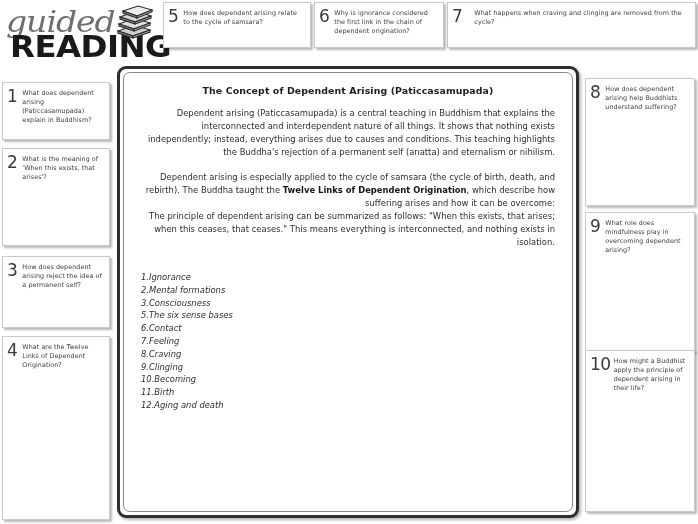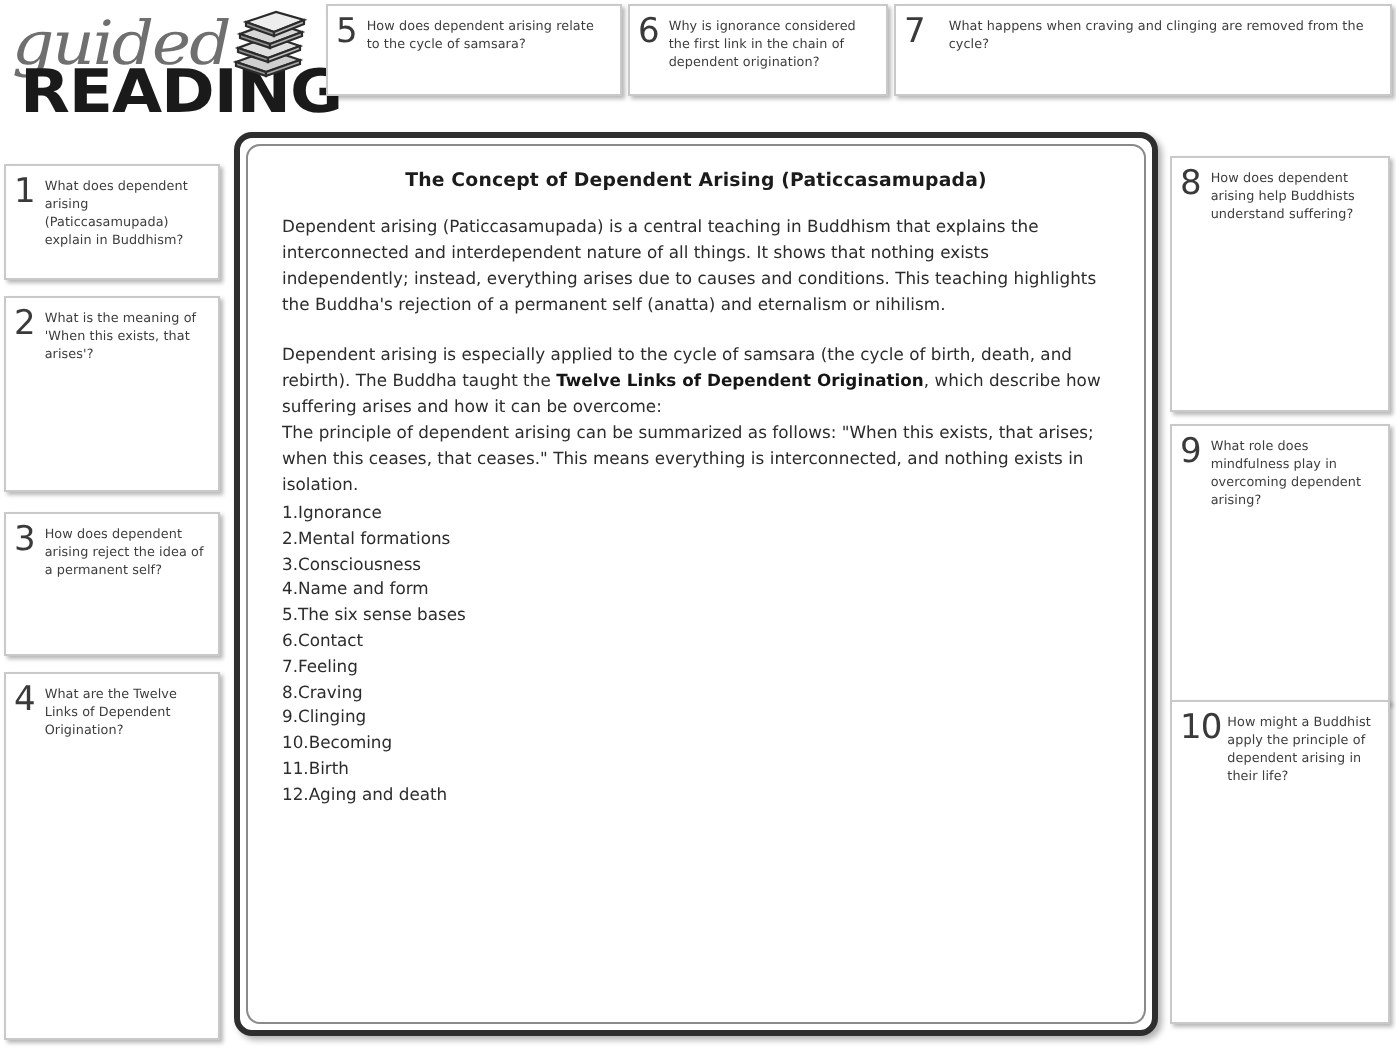--- a/index.html
+++ b/index.html
@@ -137,30 +137,32 @@
     color: #1c1c1c;
     letter-spacing: 0.1px;
     margin: 2px 0 11px 0;
   }
   .body-p {
     font-size: 8.4px;
     line-height: 1.55;
     color: #2c2c2c;
     margin: 0 0 0 0;
     letter-spacing: 0.02px;
+    text-align: right;
   }
   .body-p.gap { margin-top: 12px; }
   .body-p b { font-weight: bold; color: #151515; }
   .links-list {
-    margin: 1px 0 0 0;
+    margin: 22px 0 0 0;
     padding: 0;
     list-style: none;
     font-size: 8.4px;
     line-height: 1.52;
     color: #2c2c2c;
+    font-style: italic;
   }
   .links-list li { white-space: pre; }
 </style>
 </head>
 <body>
 
 <div class="logo">
   <div class="logo-guided">guided</div>
   <div class="logo-reading">READING</div>
   <svg class="logo-books" viewBox="0 0 44 34">
@@ -227,21 +229,20 @@
 <div class="panel-outer">
   <div class="panel-inner">
     <div class="panel-title">The Concept of Dependent Arising (Paticcasamupada)</div>
     <p class="body-p">Dependent arising (Paticcasamupada) is a central teaching in Buddhism that explains the interconnected and interdependent nature of all things. It shows that nothing exists independently; instead, everything arises due to causes and conditions. This teaching highlights the Buddha's rejection of a permanent self (anatta) and eternalism or nihilism.</p>
     <p class="body-p gap"><span>Dependent arising is especially applied to the cycle of samsara (the cycle of birth, death, and rebirth). The Buddha taught the </span><b>Twelve Links of Dependent Origination</b><span>, which describe how suffering arises and how it can be overcome:</span></p>
     <p class="body-p">The principle of dependent arising can be summarized as follows: "When this exists, that arises; when this ceases, that ceases." This means everything is interconnected, and nothing exists in isolation.</p>
     <ul class="links-list">
         <li>1.Ignorance</li>
         <li>2.Mental formations</li>
         <li>3.Consciousness</li>
-        <li>4.Name and form</li>
         <li>5.The six sense bases</li>
         <li>6.Contact</li>
         <li>7.Feeling</li>
         <li>8.Craving</li>
         <li>9.Clinging</li>
         <li>10.Becoming</li>
         <li>11.Birth</li>
         <li>12.Aging and death</li>
       </ul>
   </div>

